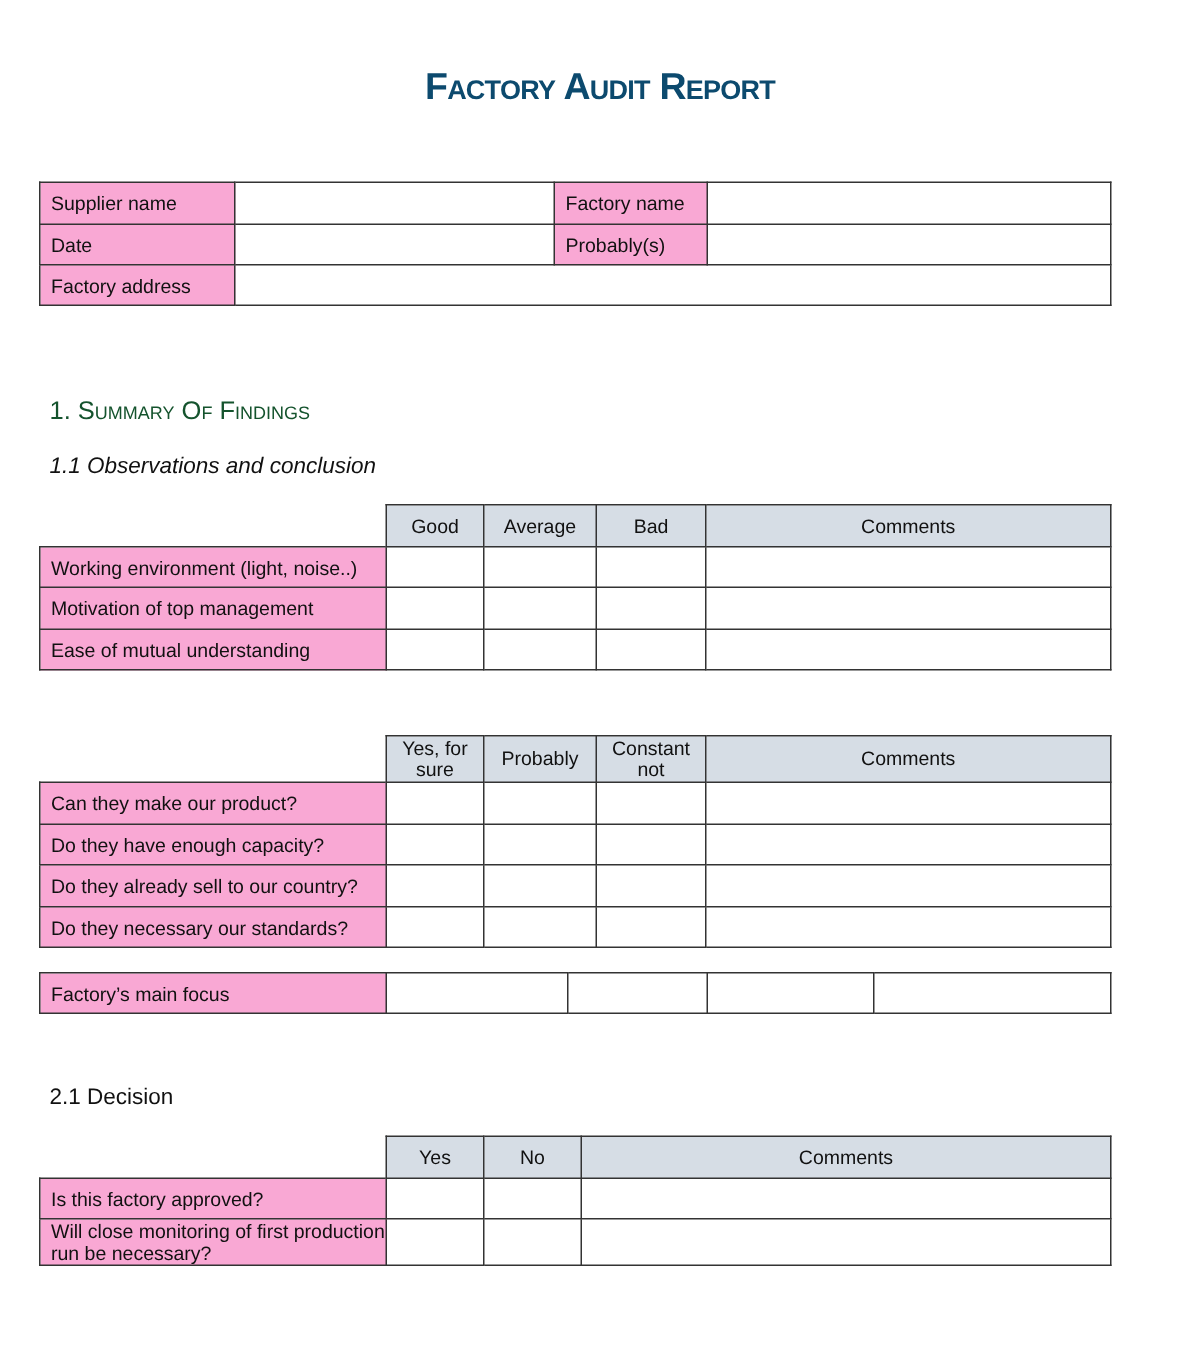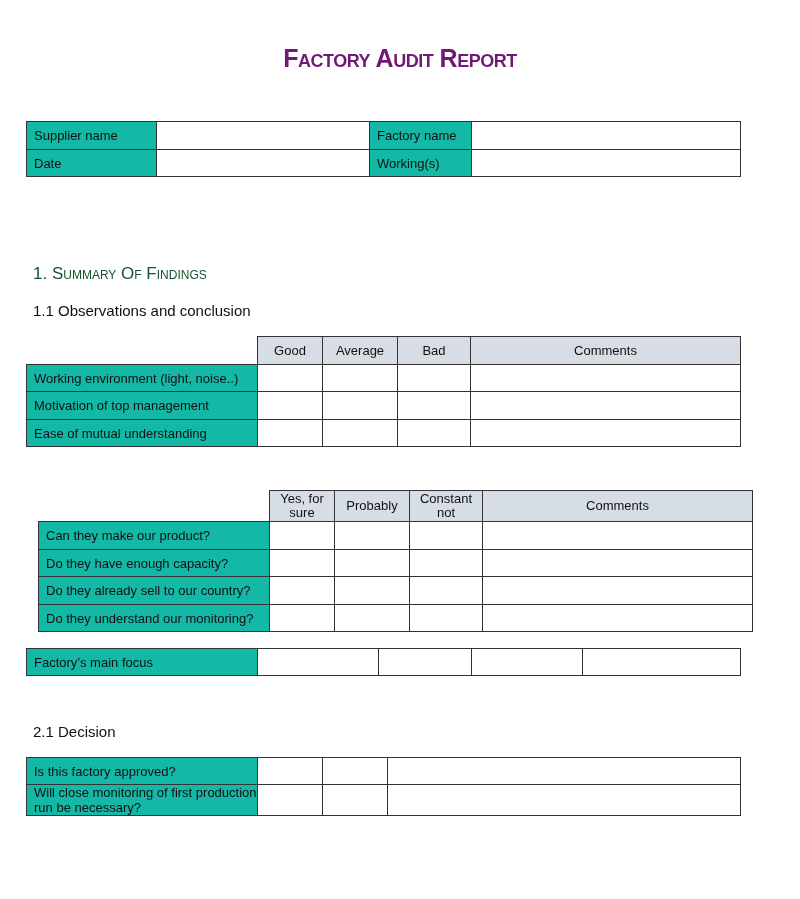--- a/index.html
+++ b/index.html
@@ -1,20 +1,20 @@
 <!DOCTYPE html>
 <html><head>
 <meta charset="utf-8">
 <style>
   html, body { margin:0; padding:0; background:#ffffff; }
   body { width:800px; height:899px; position:relative; font-family:"Liberation Sans", sans-serif; color:#111; overflow:hidden; }
-  .title { position:absolute; top:44px; left:0; width:800px; text-align:center; font-size:25px; font-variant:small-caps; font-weight:bold; color:#701a75; letter-spacing:-0.5px; }
+  .title { position:absolute; top:44px; left:0; width:800px; text-align:center; font-size:25px; font-variant:small-caps; font-weight:bold; color:#0c4a6e; letter-spacing:-0.5px; }
   table { position:absolute; border-collapse:collapse; table-layout:fixed; font-size:13px; }
   td { border:1.3px solid #333; padding:0 0 0 7px; height:26px; vertical-align:middle; }
-  td.lbl { background:#14b8a6; }
+  td.lbl { background:#f9a8d4; }
   td.hdr { background:#d6dde5; text-align:center; padding:0 2px; line-height:14px; font-size:13px; }
   td.blank-corner { border:none; background:transparent; }
   td.val { background:#fff; }
   .h1 { position:absolute; left:33px; top:264px; font-size:17px; font-variant:small-caps; color:#14532d; }
   .h2 { position:absolute; left:33px; font-size:15px; color:#111; }
 </style>
 </head>
 <body>
 
 <div class="title">Factory Audit Report</div>
@@ -29,28 +29,32 @@
   <tbody>
       <tr style="height:28px">
     <td class="lbl">Supplier name</td>
     <td class="val"></td>
     <td class="lbl">Factory name</td>
     <td class="val"></td>
   </tr>
   <tr style="height:27px">
     <td class="lbl">Date</td>
     <td class="val"></td>
-    <td class="lbl">Working(s)</td>
+    <td class="lbl">Probably(s)</td>
     <td class="val"></td>
+  </tr>
+  <tr style="height:27px">
+    <td class="lbl">Factory address</td>
+    <td class="val" colspan="3"></td>
   </tr>
 </tbody>
   </table>
 
 <div class="h1">1. Summary Of Findings</div>
-<div class="h2" style="top:302px;">1.1 Observations and conclusion</div>
+<div class="h2" style="top:302px;font-style:italic;">1.1 Observations and conclusion</div>
 
 <table style="left:26px; top:336px; width:714px;">
   <colgroup>
       <col style="width:231px">
       <col style="width:65px">
       <col style="width:75px">
       <col style="width:73px">
       <col style="width:270px">
     </colgroup>
   <tbody>
@@ -78,21 +82,21 @@
   <tr style="height:27px">
     <td class="lbl">Ease of mutual understanding</td>
     <td class="val"></td>
     <td class="val"></td>
     <td class="val"></td>
     <td class="val"></td>
   </tr>
 </tbody>
   </table>
 
-<table style="left:26px; top:490px; width:714px;margin-left:12px;">
+<table style="left:26px; top:490px; width:714px;">
   <colgroup>
       <col style="width:231px">
       <col style="width:65px">
       <col style="width:75px">
       <col style="width:73px">
       <col style="width:270px">
     </colgroup>
   <tbody>
       <tr style="height:31px">
     <td class="blank-corner"></td>
@@ -116,21 +120,21 @@
     <td class="val"></td>
   </tr>
   <tr style="height:28px">
     <td class="lbl">Do they already sell to our country?</td>
     <td class="val"></td>
     <td class="val"></td>
     <td class="val"></td>
     <td class="val"></td>
   </tr>
   <tr style="height:27px">
-    <td class="lbl">Do they understand our monitoring?</td>
+    <td class="lbl">Do they necessary our standards?</td>
     <td class="val"></td>
     <td class="val"></td>
     <td class="val"></td>
     <td class="val"></td>
   </tr>
 </tbody>
   </table>
 
 <table style="left:26px; top:648px; width:714px;">
   <colgroup>
@@ -154,20 +158,26 @@
 <div class="h2" style="top:723px;">2.1 Decision</div>
 
 <table style="left:26px; top:757px; width:714px;">
   <colgroup>
       <col style="width:231px">
       <col style="width:65px">
       <col style="width:65px">
       <col style="width:353px">
     </colgroup>
   <tbody>
+      <tr style="height:28px">
+    <td class="blank-corner"></td>
+    <td class="hdr">Yes</td>
+    <td class="hdr">No</td>
+    <td class="hdr">Comments</td>
+  </tr>
   <tr style="height:20px">
     <td class="lbl">Is this factory approved?</td>
     <td class="val"></td>
     <td class="val"></td>
     <td class="val"></td>
   </tr>
   <tr style="height:30px">
     <td class="lbl" style="line-height:15px;margin-top:24px;">Will close monitoring of first production run be necessary?</td>
     <td class="val"></td>
     <td class="val"></td>

